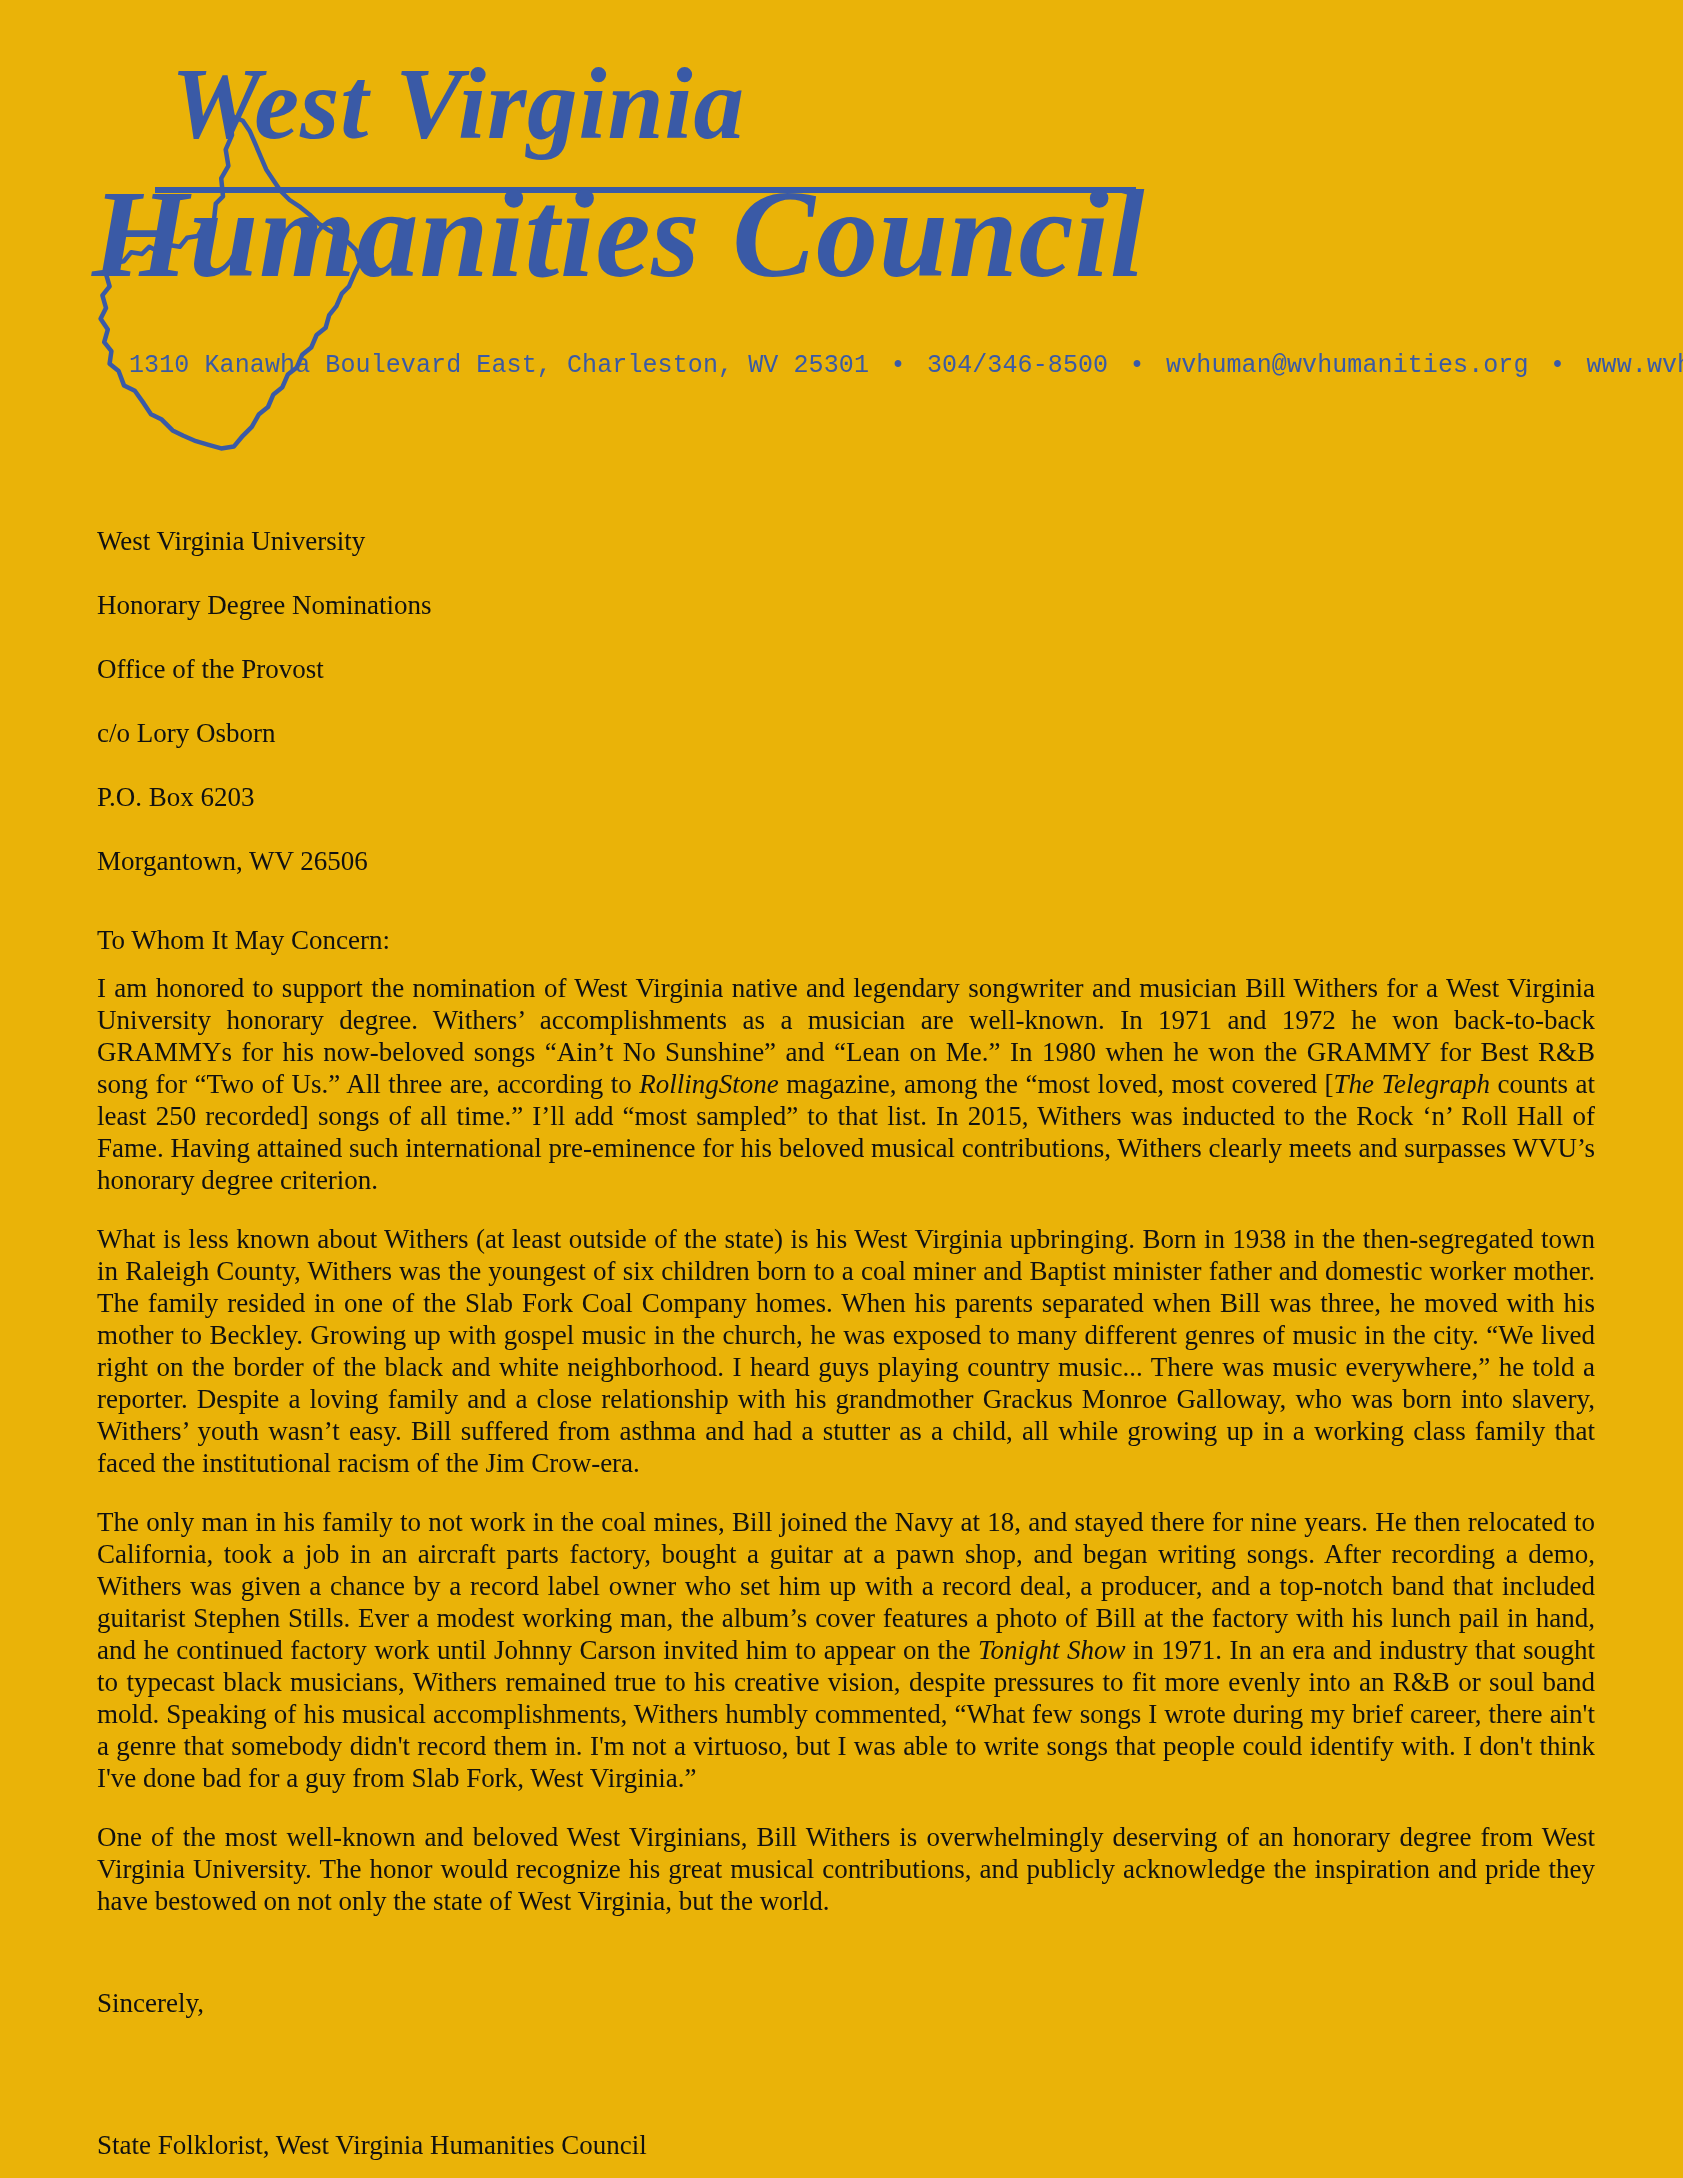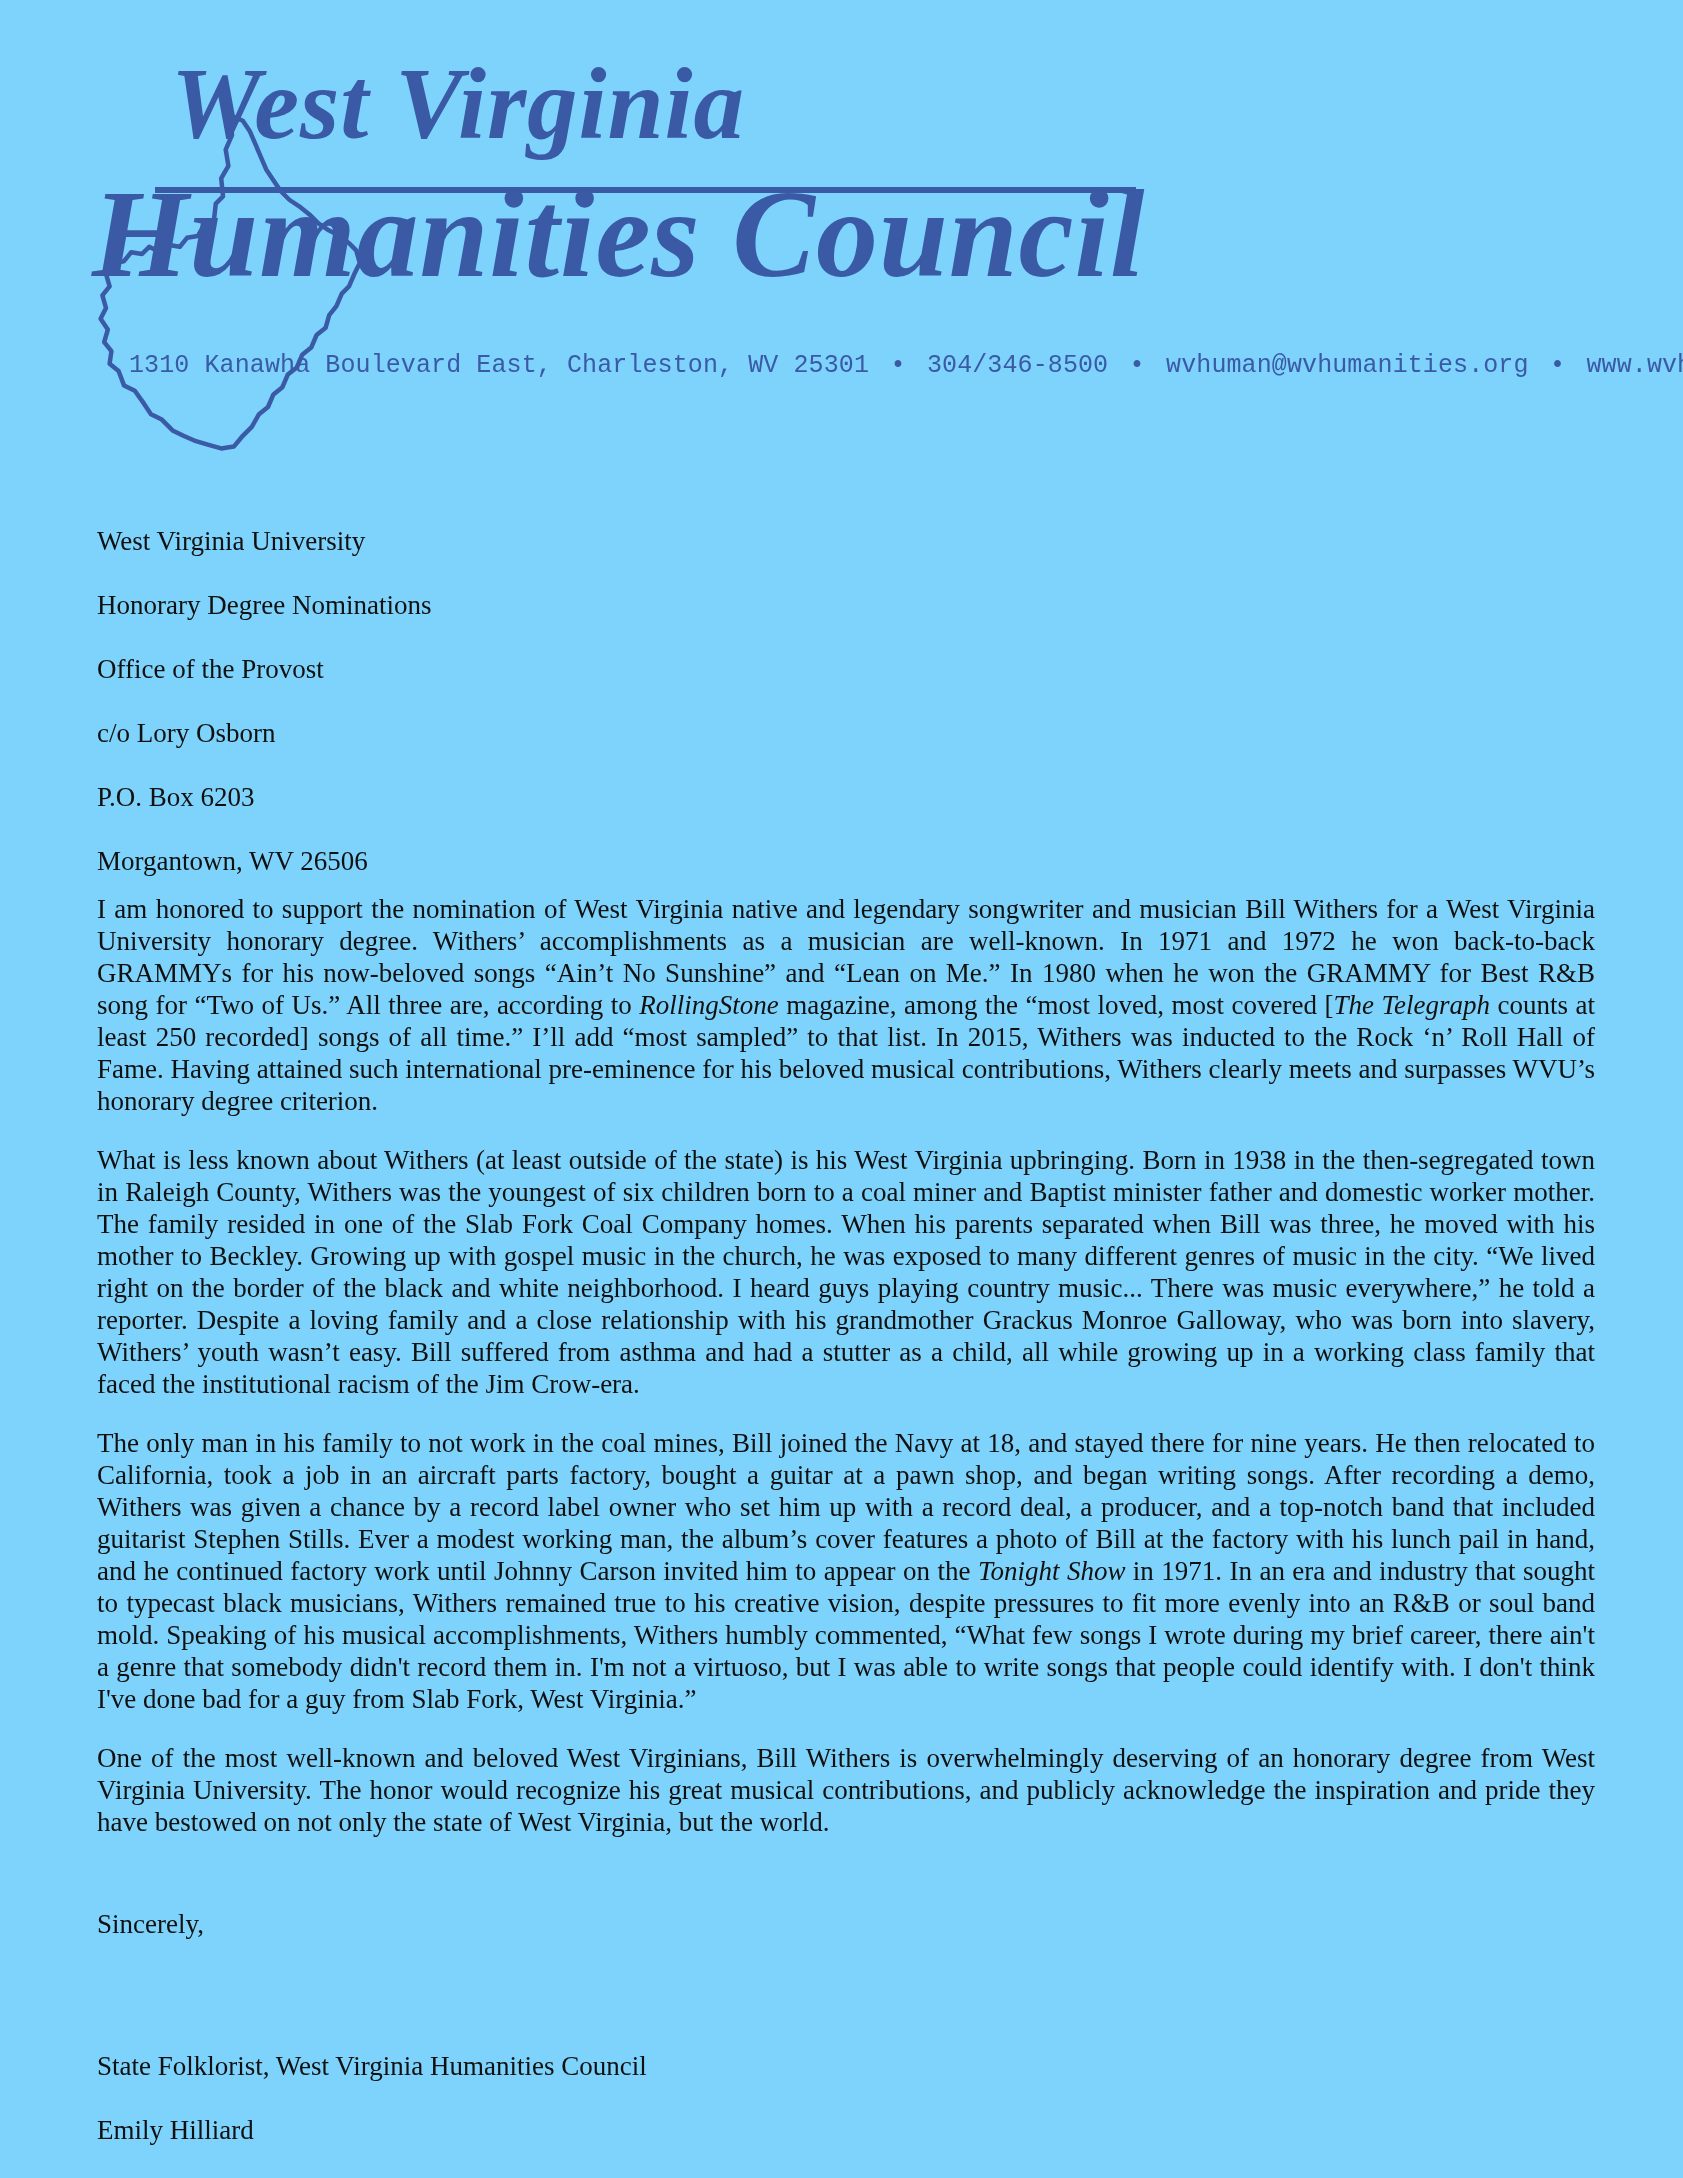--- a/index.html
+++ b/index.html
@@ -8,21 +8,21 @@
     background: #ffffff;
   }
   body {
     font-family: "Liberation Serif", "DejaVu Serif", serif;
     color: #000000;
   }
   .page {
     position: relative;
     width: 1683px;
     height: 2178px;
-    background: #7dd3fc;
+    background: #eab308;
     overflow: hidden;
     box-sizing: border-box;
   }
 
   
   .letterhead {
     position: absolute;
     left: 0;
     top: 0;
     width: 1683px;
@@ -166,20 +166,21 @@
 
     <div class="addr-block">
       <div class="addr-line">West Virginia University</div>
       <div class="addr-line">Honorary Degree Nominations</div>
       <div class="addr-line">Office of the Provost</div>
       <div class="addr-line">c/o Lory Osborn</div>
       <div class="addr-line">P.O. Box 6203</div>
       <div class="addr-line">Morgantown, WV 26506</div>
     </div>
 
+    <div class="salutation">To Whom It May Concern:</div>
 
     <p class="para"><span>I am honored to support the nomination of West Virginia native and legendary songwriter and musician Bill Withers for a West Virginia University honorary degree. Withers’ accomplishments as a musician are well-known. In 1971 and 1972 he won back-to-back GRAMMYs for his now-beloved songs “Ain’t No Sunshine” and “Lean on Me.” In 1980 when he won the GRAMMY for Best R&amp;B song for “Two of Us.” All three are, according to </span><em>RollingStone</em><span> magazine, among the “most loved, most covered [</span><em>The Telegraph</em><span> counts at least 250 recorded] songs of all time.” I’ll add “most sampled” to that list. In 2015, Withers was inducted to the Rock ‘n’ Roll Hall of Fame. Having attained such international pre-eminence for his beloved musical contributions, Withers clearly meets and surpasses WVU’s honorary degree criterion.</span></p>
 
     <p class="para">What is less known about Withers (at least outside of the state) is his West Virginia upbringing. Born in 1938 in the then-segregated town in Raleigh County, Withers was the youngest of six children born to a coal miner and Baptist minister father and domestic worker mother. The family resided in one of the Slab Fork Coal Company homes. When his parents separated when Bill was three, he moved with his mother to Beckley. Growing up with gospel music in the church, he was exposed to many different genres of music in the city. “We lived right on the border of the black and white neighborhood. I heard guys playing country music... There was music everywhere,” he told a reporter. Despite a loving family and a close relationship with his grandmother Grackus Monroe Galloway, who was born into slavery, Withers’ youth wasn’t easy. Bill suffered from asthma and had a stutter as a child, all while growing up in a working class family that faced the institutional racism of the Jim Crow-era.</p>
 
     <p class="para"><span>The only man in his family to not work in the coal mines, Bill joined the Navy at 18, and stayed there for nine years. He then relocated to California, took a job in an aircraft parts factory, bought a guitar at a pawn shop, and began writing songs. After recording a demo, Withers was given a chance by a record label owner who set him up with a record deal, a producer, and a top-notch band that included guitarist Stephen Stills. Ever a modest working man, the album’s cover features a photo of Bill at the factory with his lunch pail in hand, and he continued factory work until Johnny Carson invited him to appear on the </span><em>Tonight Show</em><span> in 1971. In an era and industry that sought to typecast black musicians, Withers remained true to his creative vision, despite pressures to fit more evenly into an R&amp;B or soul band mold. Speaking of his musical accomplishments, Withers humbly commented, “What few songs I wrote during my brief career, there ain't a genre that somebody didn't record them in. I'm not a virtuoso, but I was able to write songs that people could identify with. I don't think I've done bad for a guy from Slab Fork, West Virginia.”</span></p>
 
     <p class="para">One of the most well-known and beloved West Virginians, Bill Withers is overwhelmingly deserving of an honorary degree from West Virginia University. The honor would recognize his great musical contributions, and publicly acknowledge the inspiration and pride they have bestowed on not only the state of West Virginia, but the world.</p>
 
     <div class="closing">Sincerely,</div>

